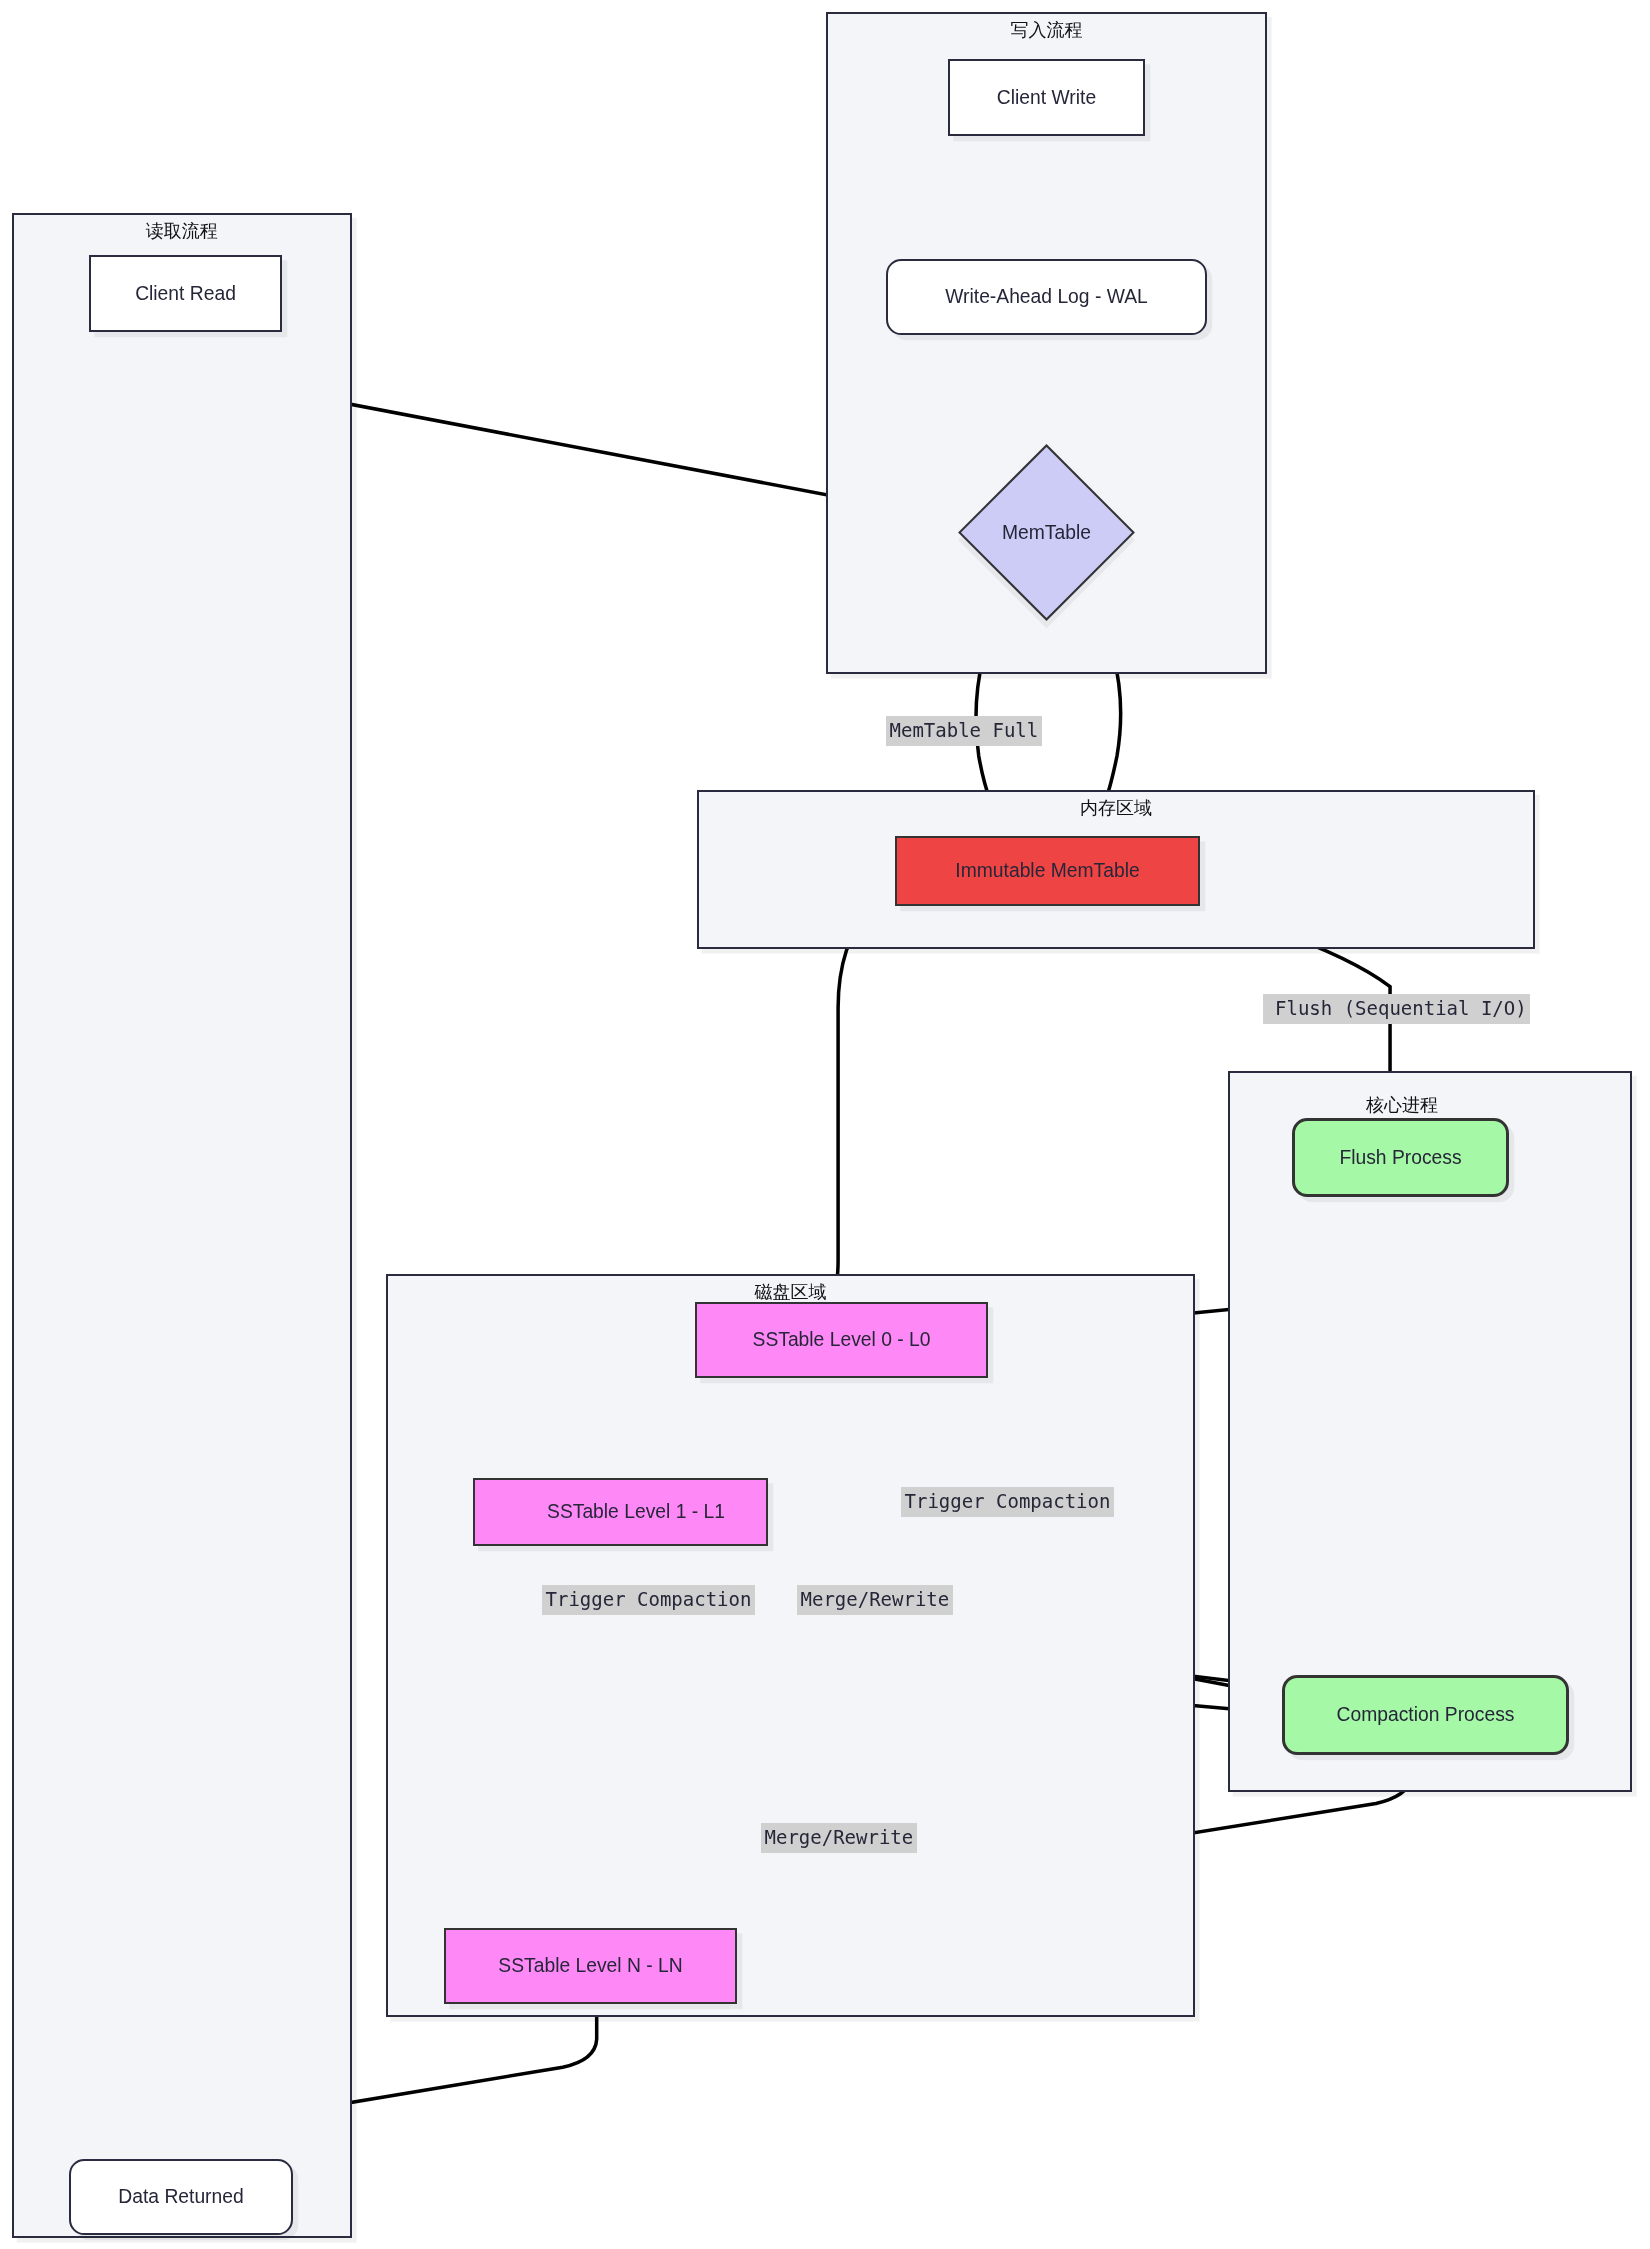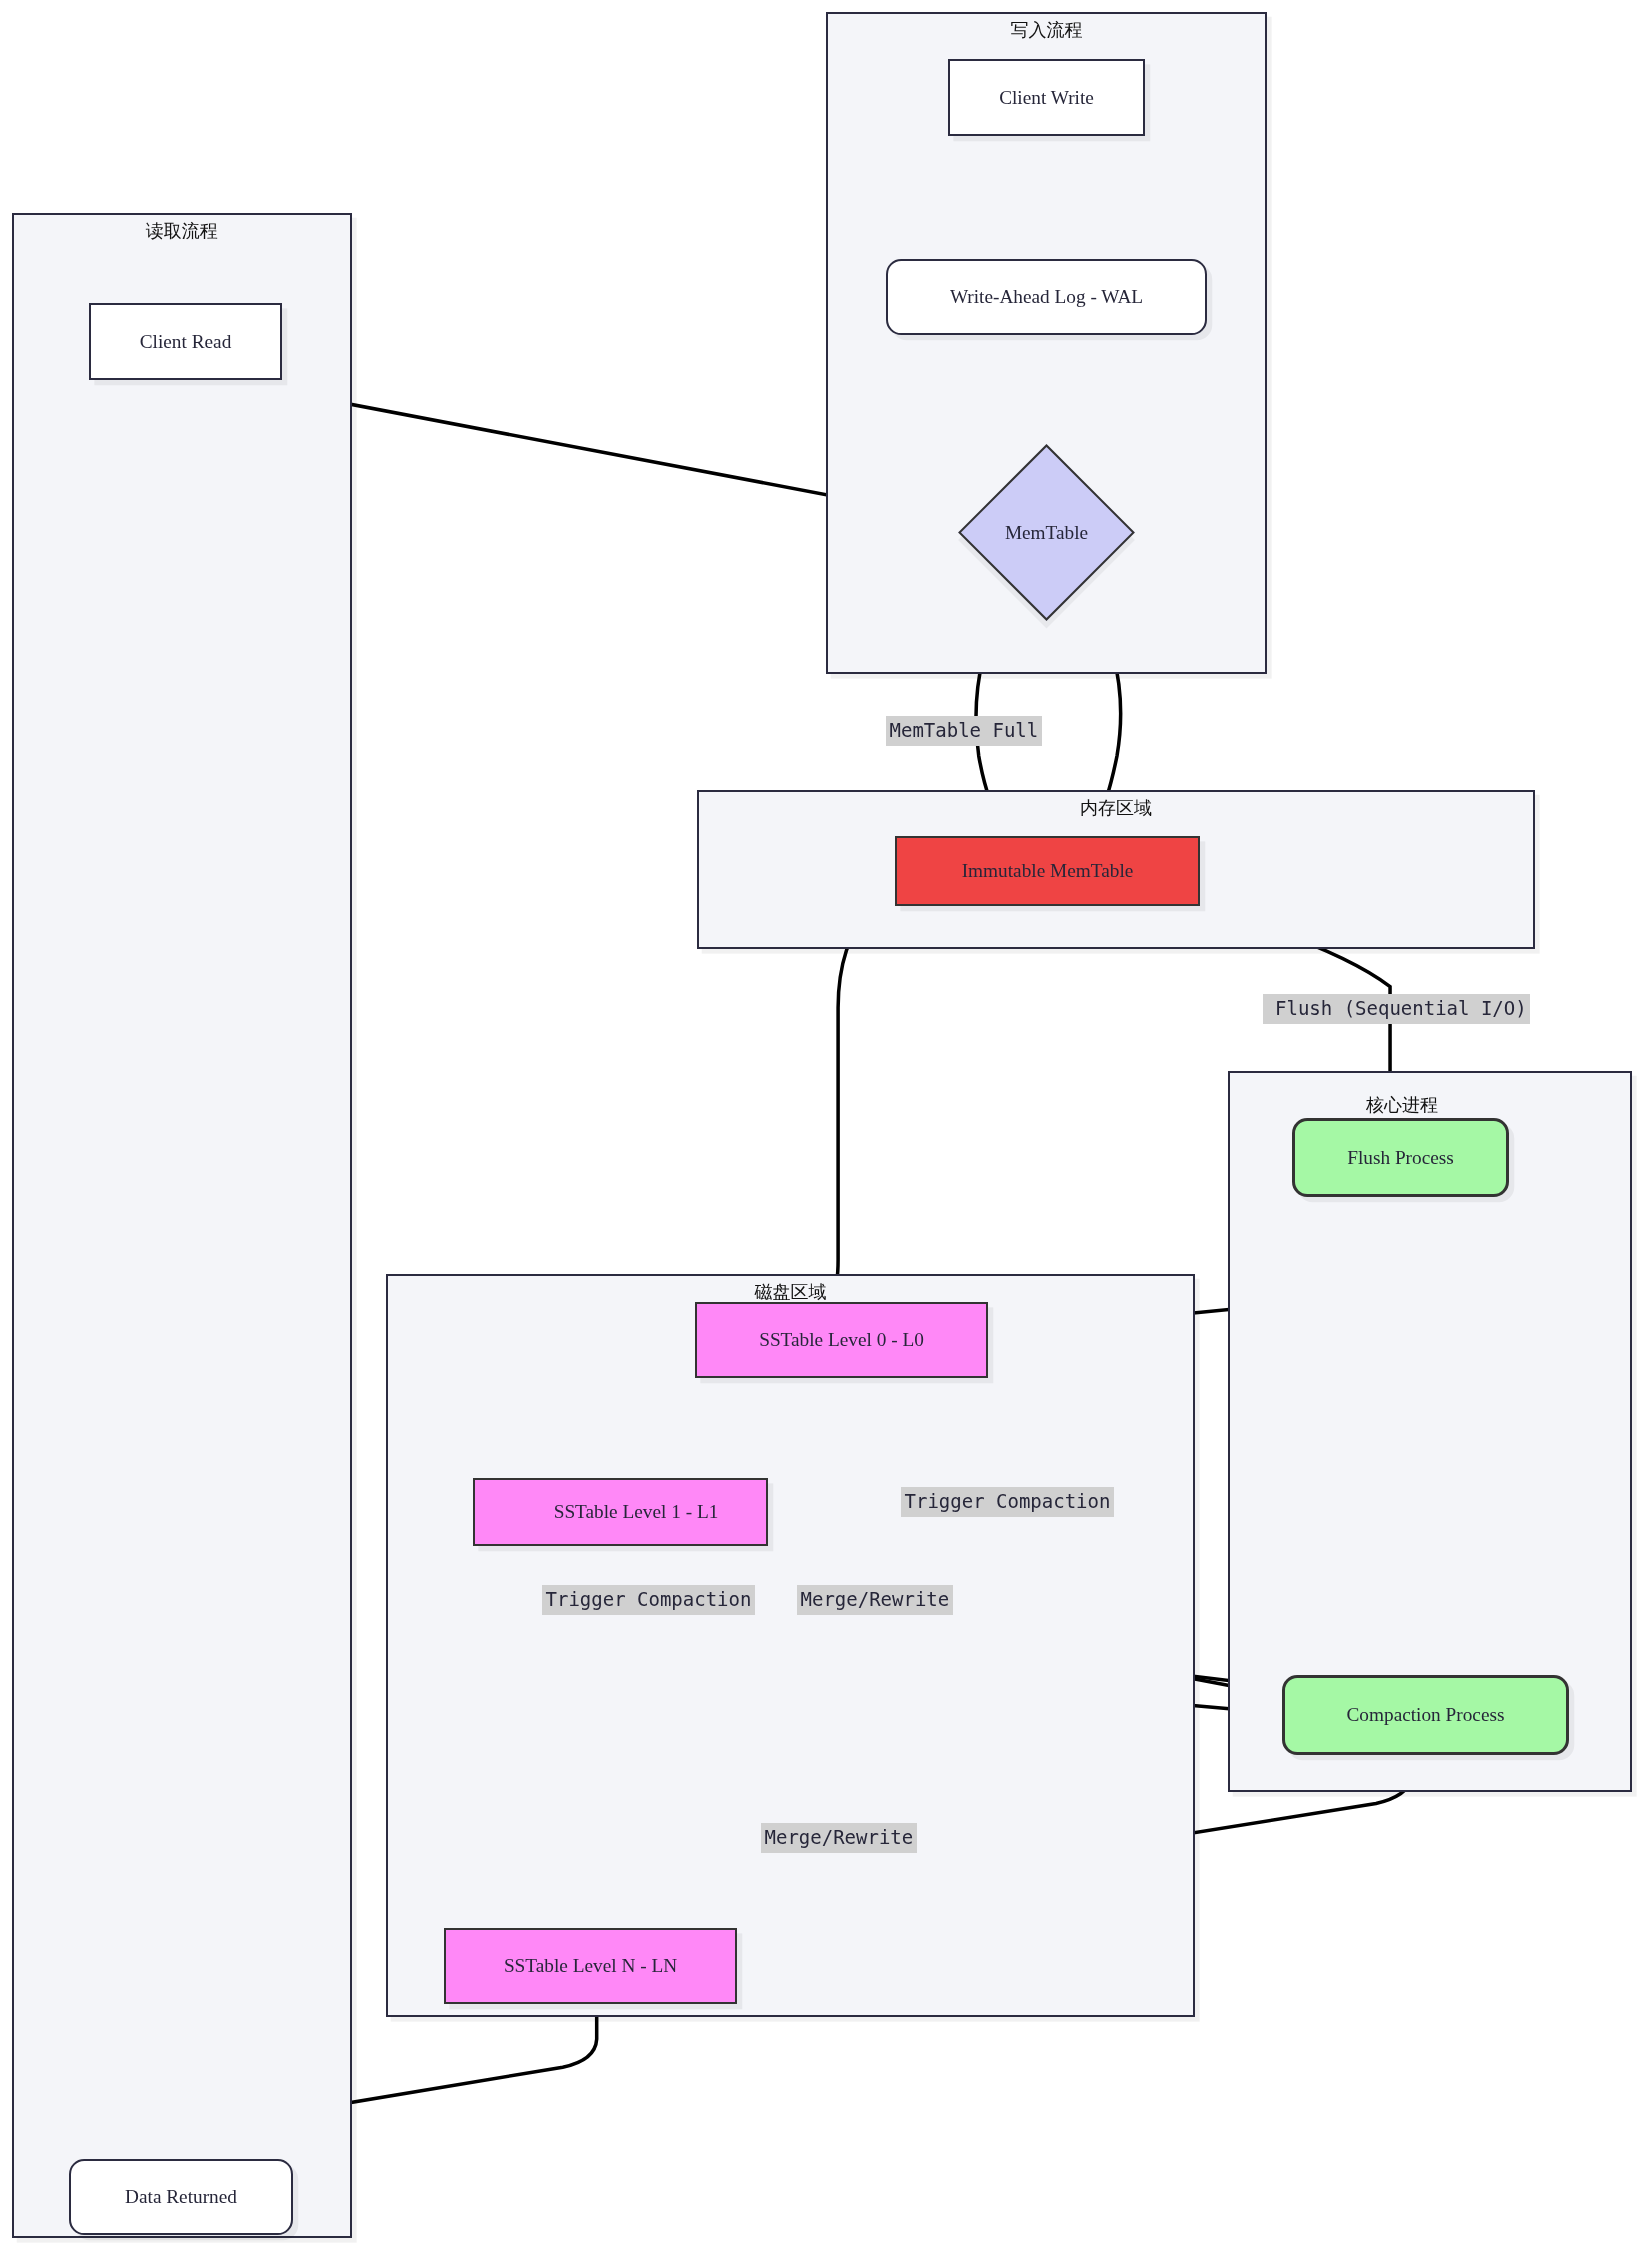--- a/index.html
+++ b/index.html
@@ -29,21 +29,21 @@
     z-index:6;
     white-space:nowrap;
   }
 
   
   .node{
     position:absolute;
     box-sizing:border-box;
     display:flex;align-items:center;justify-content:center;
     text-align:center;
-    font-family:Liberation Serif, serif;
+    font-family:Liberation Sans, sans-serif;
     font-size:19.3px;
     color:#262639;
     z-index:5;
     white-space:nowrap;
   }
   .n-rect{
     background:#ffffff;
     border:2.3px solid #2b2b40;
     box-shadow:5.3px 5.3px 0 0 rgba(0,0,0,0.055);
   }
@@ -149,21 +149,21 @@
       <path d="M 2196 2880 L 1370 2780 Q 1300 2772 1266 2700"></path>
 
       <path d="M 1008 2652 Q 900 2790 880 2990 Q 868 3160 908 3280"></path>
 
       <path d="M 2410 2946 L 2410 3028 Q 2408 3064 2348 3078 L 1200 3262 Q 1160 3270 1130 3300"></path>
 
       <path d="M 1018 3418 L 1018 3480 Q 1016 3516 960 3528 L 360 3628 Q 318 3636 310 3684"></path>
     </g>
   </svg>
 
-  <div class="node n-rect" style="left:89px;top:255px;width:193px;height:77px;margin-top:48px;">
+  <div class="node n-rect" style="left:89px;top:255px;width:193px;height:77px;">
     <span>Client Read</span>
   </div>
 
   <div class="node n-round" style="left:69px;top:2159px;width:224px;height:76px;">
     <span>Data Returned</span>
   </div>
 
   <div class="node n-rect" style="left:948px;top:59px;width:197px;height:77px;">
     <span>Client Write</span>
   </div>

